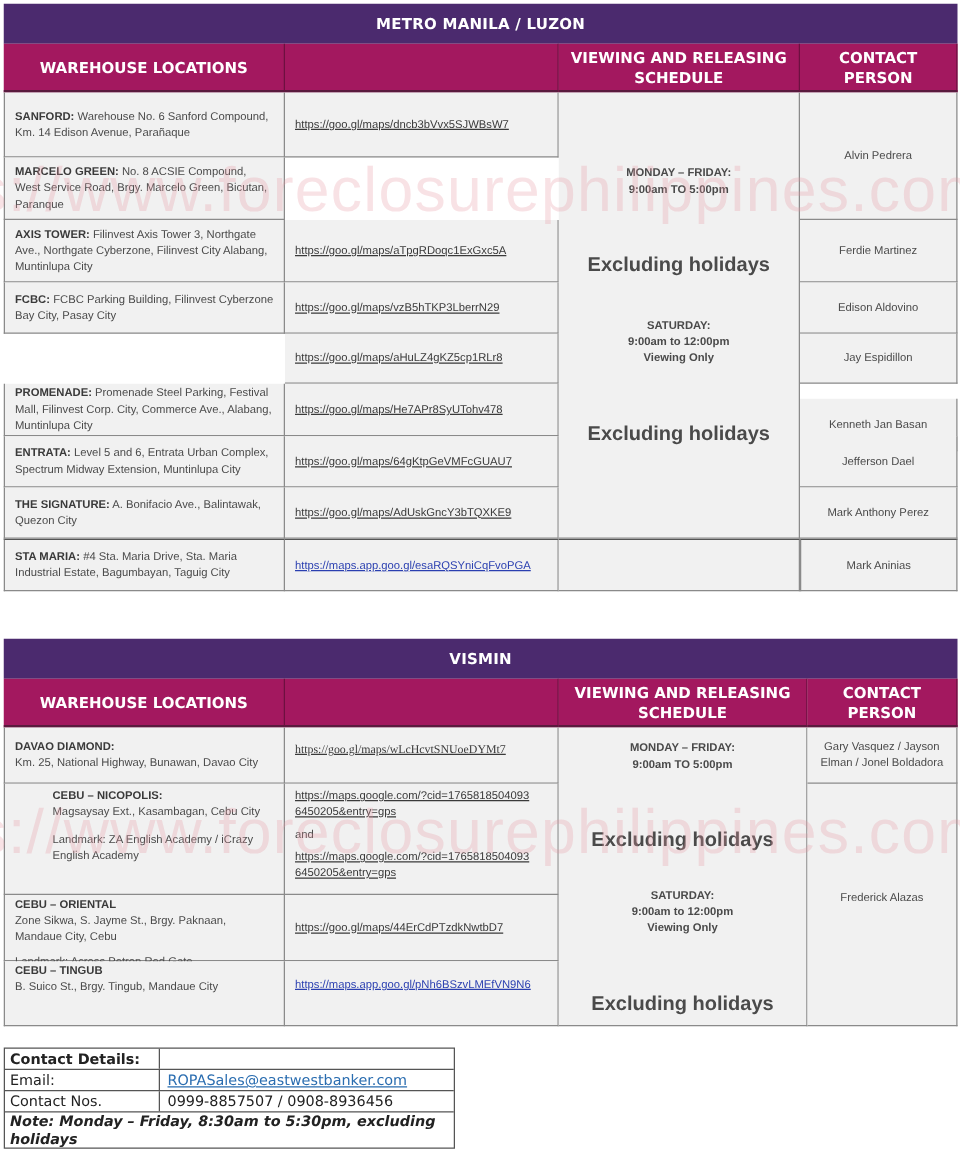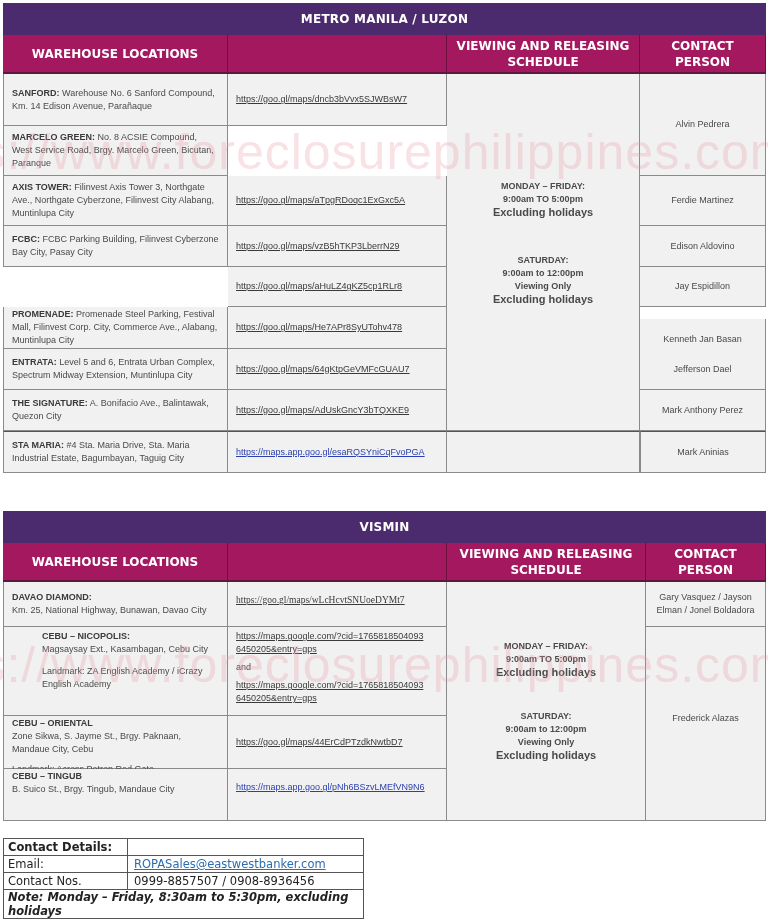--- a/index.html
+++ b/index.html
@@ -16,21 +16,21 @@
          box-sizing: border-box; border-bottom: 2px solid #5a1a3e; }
   .cell { position: absolute; box-sizing: border-box; background: #f1f1f1;
           border-right: 1px solid #8a8a8a; border-bottom: 1px solid #8a8a8a;
           font-size: 9px; line-height: 13px; padding: 0 8px; display: flex; align-items: center; }
   .cell.center { justify-content: center; text-align: center; }
   .loc b { color: #3a3a3a; }
   .link { color: #3a3a3a; text-decoration: underline; font-size: 9px; }
   .link.blue { color: #2a3fb0; }
   .link.serif { font-family: "Liberation Serif", serif; font-size: 9.5px; }
   .sched { font-weight: bold; color: #4a4a4a; font-size: 9px; line-height: 13px; text-align: center; }
-  .sched .big { font-size: 11px; }
+  .sched .big { font-size: 16px; margin-top: 48px; }
   .watermark { position: absolute; color: rgba(230, 150, 160, 0.28); font-size: 50px;
                white-space: nowrap; pointer-events: none; font-family: "Liberation Sans", sans-serif;
                letter-spacing: 1px; }
   .contact-box { position: absolute; left: 3px; top: 838px; width: 359px;
                  border: 1px solid #555; font-family: "DejaVu Sans", sans-serif; font-size: 11.5px; color: #222; }
   .contact-box .row { display: flex; border-bottom: 1px solid #555; height: 16px; align-items: center; }
   .contact-box .row:last-child { border-bottom: none; height: auto; }
   .contact-box .k { width: 124px; padding-left: 4px; border-right: 1px solid #555; height: 100%;
                     display: flex; align-items: center; box-sizing: border-box; }
   .contact-box .v { padding-left: 6px; }

